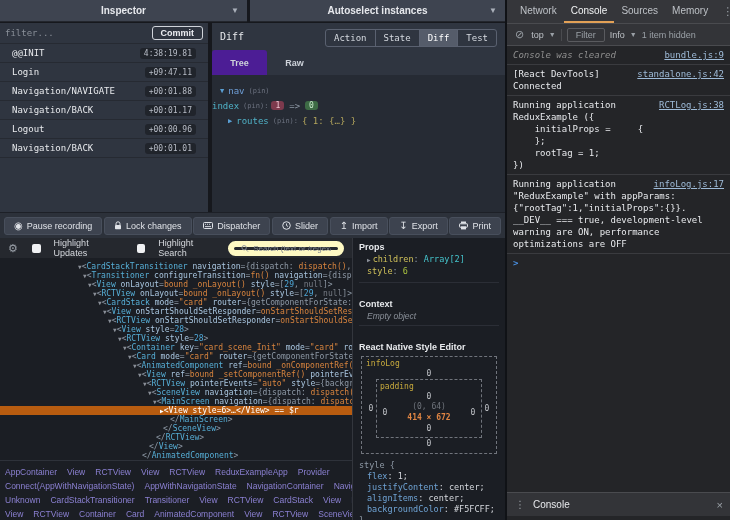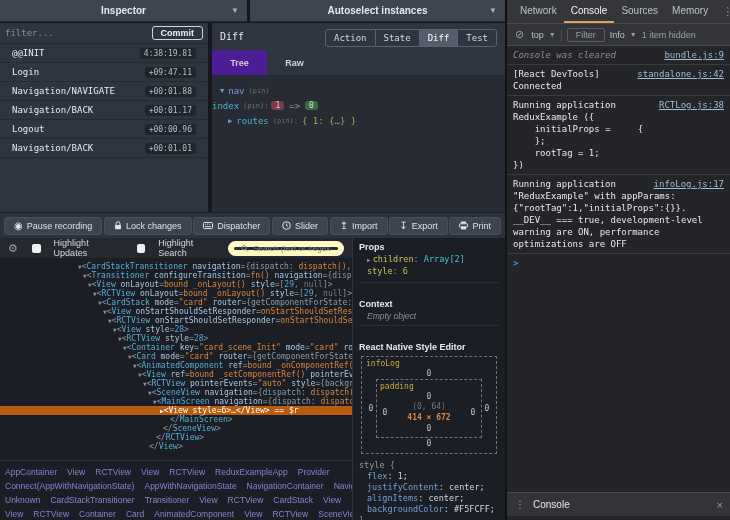--- a/index.html
+++ b/index.html
@@ -332,20 +332,21 @@
       <div class="tree-line" style="padding-left: 133px;"><span class="sg-a">▼</span><span class="sg-p">&lt;</span><span class="sg-t">AnimatedComponent</span><span class="sg-p"> </span><span class="sg-n">ref</span><span class="sg-p">=</span><span class="sg-f">bound _onComponentRef()</span></div>
       <div class="tree-line" style="padding-left: 138px;"><span class="sg-a">▼</span><span class="sg-p">&lt;</span><span class="sg-t">View</span><span class="sg-p"> </span><span class="sg-n">ref</span><span class="sg-p">=</span><span class="sg-f">bound _setComponentRef()</span><span class="sg-p"> </span><span class="sg-n">pointerEvents</span></div>
       <div class="tree-line" style="padding-left: 143px;"><span class="sg-a">▼</span><span class="sg-p">&lt;</span><span class="sg-t">RCTView</span><span class="sg-p"> </span><span class="sg-n">pointerEvents</span><span class="sg-p">=</span><span class="sg-f">"auto"</span><span class="sg-p"> </span><span class="sg-n">style</span><span class="sg-p">={backgroun</span></div>
       <div class="tree-line" style="padding-left: 148px;"><span class="sg-a">▼</span><span class="sg-p">&lt;</span><span class="sg-t">SceneView</span><span class="sg-p"> </span><span class="sg-n">navigation</span><span class="sg-p">={dispatch: </span><span class="sg-f">dispatch()</span></div>
       <div class="tree-line" style="padding-left: 153px;"><span class="sg-a">▼</span><span class="sg-p">&lt;</span><span class="sg-t">MainScreen</span><span class="sg-p"> </span><span class="sg-n">navigation</span><span class="sg-p">={dispatch: </span><span class="sg-f">dispatch(</span></div>
       <div class="tree-line hl" style="padding-left: 160px;"><span class="sg-a">▶</span><span class="sg-p">&lt;</span><span class="sg-t">View</span><span class="sg-p"> </span><span class="sg-n">style</span><span class="sg-p">=</span><span class="sg-v">6</span><span class="sg-p">&gt;…&lt;/</span><span class="sg-t">View</span><span class="sg-p">&gt; == $r</span></div>
       <div class="tree-line" style="padding-left: 170px;"><span class="sg-p">&lt;/</span><span class="sg-t">MainScreen</span><span class="sg-p">&gt;</span></div>
       <div class="tree-line" style="padding-left: 163px;"><span class="sg-p">&lt;/</span><span class="sg-t">SceneView</span><span class="sg-p">&gt;</span></div>
       <div class="tree-line" style="padding-left: 156px;"><span class="sg-p">&lt;/</span><span class="sg-t">RCTView</span><span class="sg-p">&gt;</span></div>
       <div class="tree-line" style="padding-left: 149px;"><span class="sg-p">&lt;/</span><span class="sg-t">View</span><span class="sg-p">&gt;</span></div>
+      <div class="tree-line" style="padding-left: 142px;"><span class="sg-p">&lt;/</span><span class="sg-t">AnimatedComponent</span><span class="sg-p">&gt;</span></div>
     </div>
 
   <div class="rdt-crumbs" id="rdt-crumbs">
       <div class="crumb-row"><span class="crumb">AppContainer</span><span class="crumb">View</span><span class="crumb">RCTView</span><span class="crumb">View</span><span class="crumb">RCTView</span><span class="crumb">ReduxExampleApp</span><span class="crumb">Provider</span></div>
       <div class="crumb-row"><span class="crumb">Connect(AppWithNavigationState)</span><span class="crumb">AppWithNavigationState</span><span class="crumb">NavigationContainer</span><span class="crumb">Navigator</span></div>
       <div class="crumb-row"><span class="crumb">Unknown</span><span class="crumb">CardStackTransitioner</span><span class="crumb">Transitioner</span><span class="crumb">View</span><span class="crumb">RCTView</span><span class="crumb">CardStack</span><span class="crumb">View</span><span class="crumb">RCTView</span></div>
       <div class="crumb-row"><span class="crumb">View</span><span class="crumb">RCTView</span><span class="crumb">Container</span><span class="crumb">Card</span><span class="crumb">AnimatedComponent</span><span class="crumb">View</span><span class="crumb">RCTView</span><span class="crumb">SceneView</span></div>
     </div>
 
   <div class="props">

